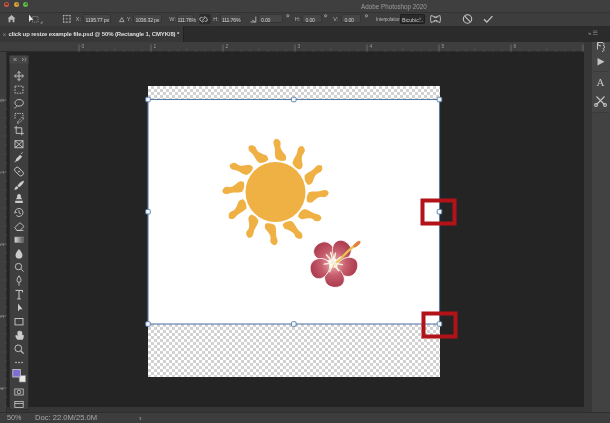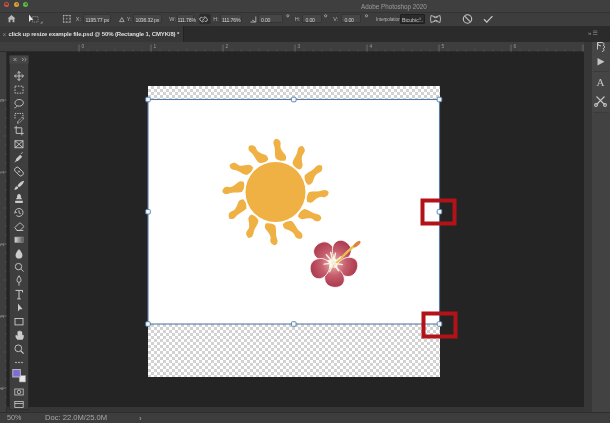--- a/index.html
+++ b/index.html
@@ -344,13 +344,13 @@
     <g transform="translate(600.5 100.5)" stroke="#c4c4c4" stroke-width="1.1" fill="none">
       <path d="M-4 -4 L4 4 M4 -4 L-4 4"></path>
       <circle cx="-4.5" cy="4.5" r="1.4"></circle>
       <circle cx="4.5" cy="4.5" r="1.4"></circle>
     </g>
     <line x1="593" y1="112.5" x2="609" y2="112.5" stroke="#383838" stroke-width="0.8"></line>
   </svg>
 <div style="position:absolute;left:592px;top:113px;width:18px;height:299px;background:#424242;"></div>
 <div style="position:absolute;left:0px;top:412px;width:610px;height:11px;background:#3d3d3d;border-top:1px solid #2e2e2e;"></div>
 <div style="position:absolute;left:7px;top:414px;font-size:7.2px;line-height:8.2px;color:#a8a8a8;font-weight:normal;white-space:nowrap;">50%</div>
-<div style="position:absolute;left:45px;top:413.8px;font-size:7.6px;line-height:8.6px;color:#a8a8a8;font-weight:normal;white-space:nowrap;">Doc: 22.0M/25.0M</div>
+<div style="position:absolute;left:35px;top:413.8px;font-size:7.6px;line-height:8.6px;color:#a8a8a8;font-weight:normal;white-space:nowrap;">Doc: 22.0M/25.0M</div>
 <div style="position:absolute;left:139px;top:413.5px;font-size:8px;line-height:9px;color:#a8a8a8;font-weight:normal;white-space:nowrap;">›</div>
 </body></html>

